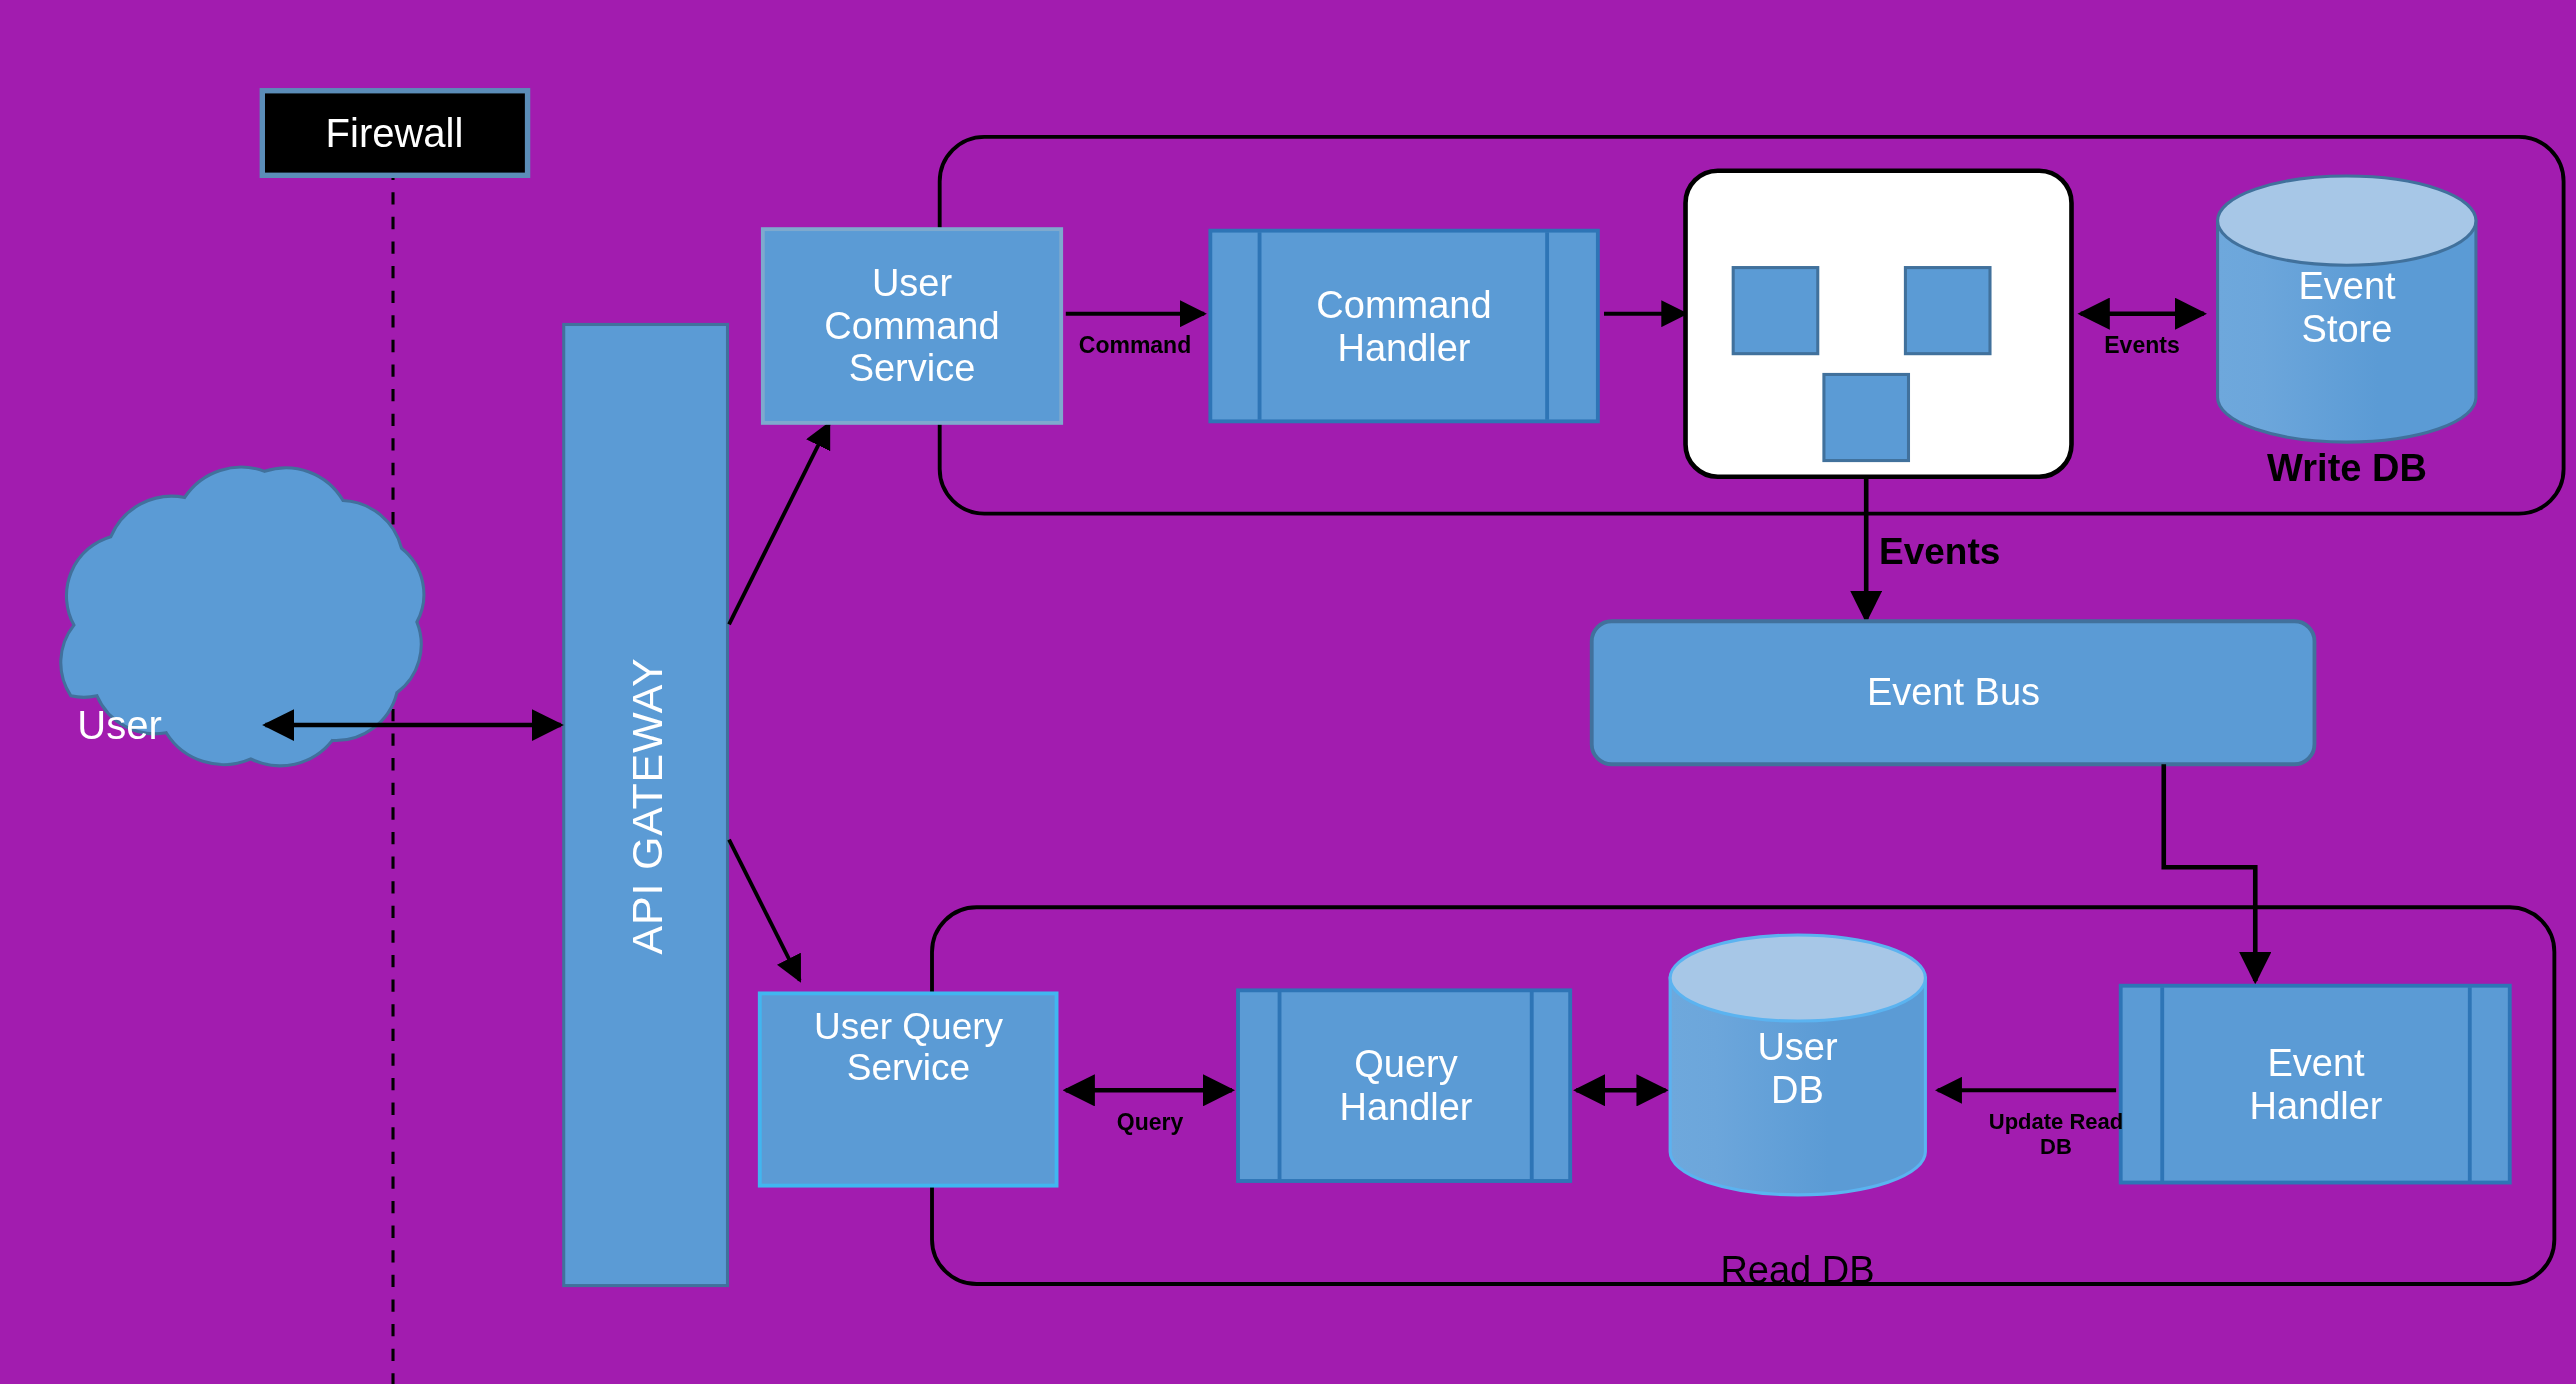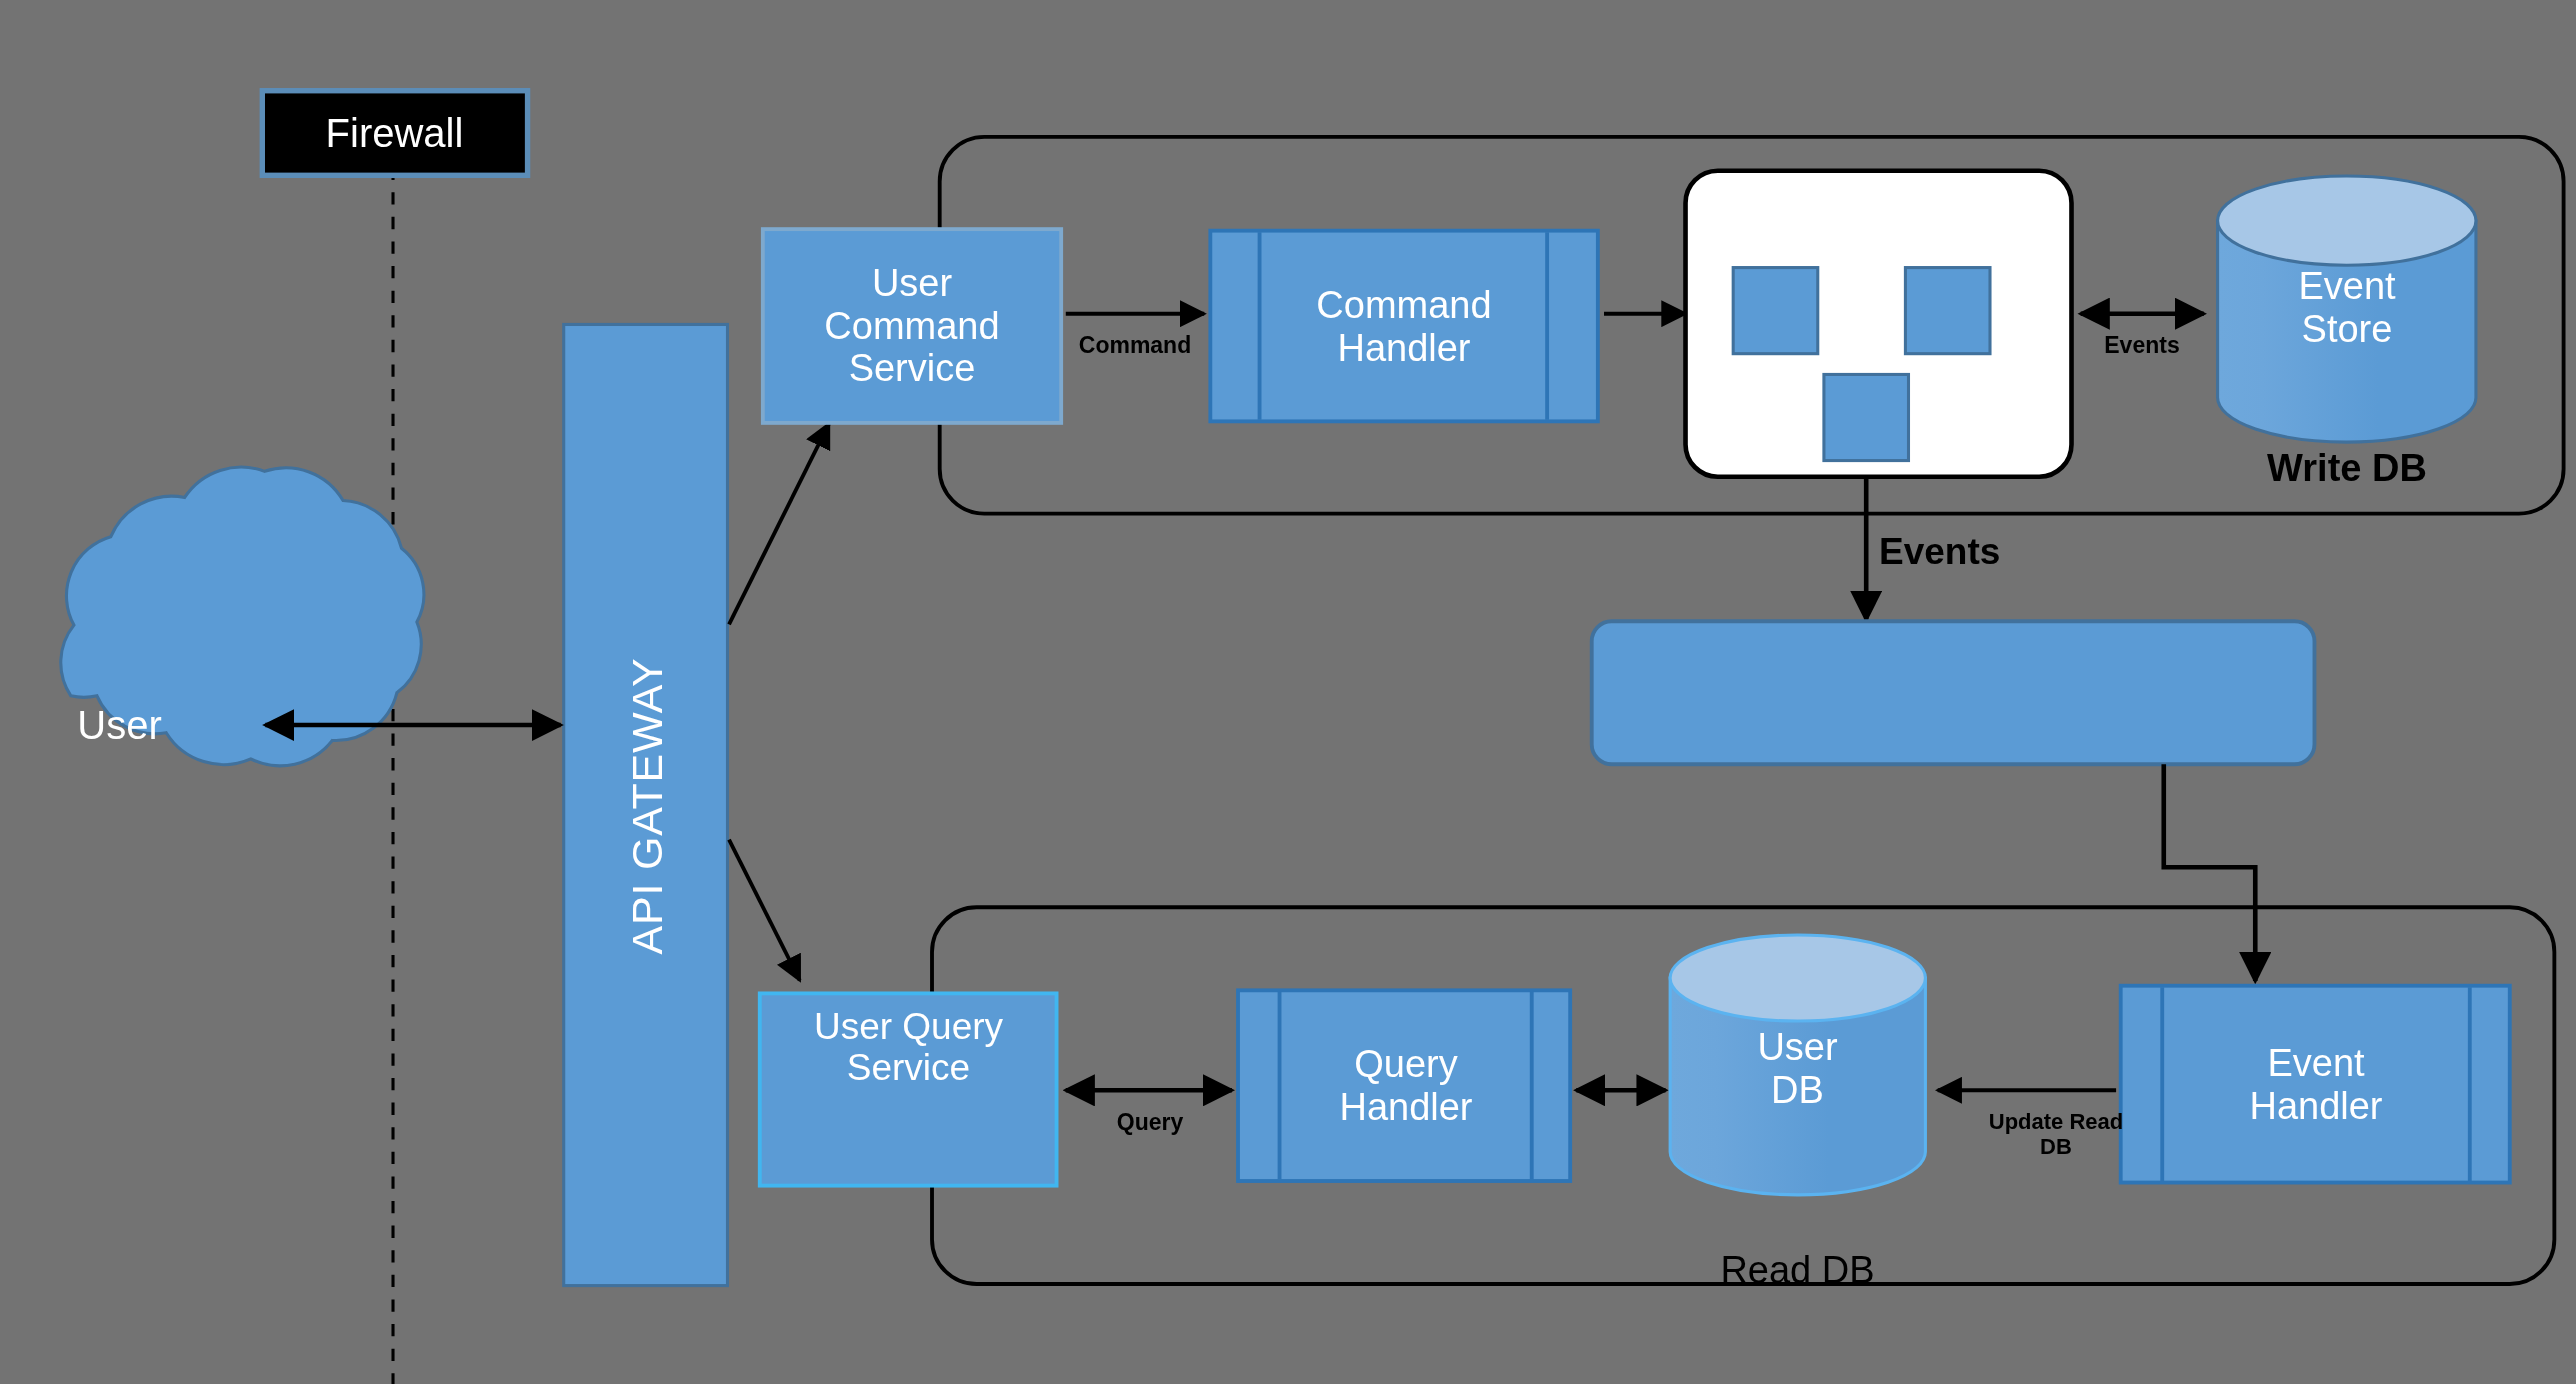--- a/index.html
+++ b/index.html
@@ -1,17 +1,17 @@
 <!DOCTYPE html>
 <html style="font-size:12.3px"><head>
 <meta charset="utf-8">
 <style>
   html,body{margin:0;padding:0;background:#ffffff;}
   body{font-family:"Liberation Sans",sans-serif;}
-  #stage{position:relative;width:2576px;height:1384px;background:#737373;overflow:hidden;}
+  #stage{position:relative;width:2576px;height:1384px;background:#a21caf;overflow:hidden;}
   #svgroot{position:absolute;inset:0;width:2576px;height:1384px;}
   .lbl{position:absolute;display:flex;align-items:center;justify-content:center;
        text-align:center;color:#ffffff;line-height:1.12;pointer-events:none;}
   .lbl.dark{color:#000000;}
   .edge-lbl{position:absolute;color:#000;text-align:center;line-height:1.15;
             font-weight:700;}
 </style>
 </head>
 <body>
 
@@ -138,20 +138,21 @@
               white-space:pre-line;">Command
 Handler</div>
 
 
   <div class="lbl" style="left:2218px;top:254px;width:258px;height:108px;font-size:38px;
               white-space:pre-line;">Event
 Store</div>
 
   <div class="lbl dark" style="left:2218px;top:446px;width:258px;height:45px;font-size:38px;font-weight:bold;">Write DB</div>
 
+  <div class="lbl" style="left:1592px;top:621px;width:723px;height:143px;font-size:38px;">Event Bus</div>
 
   <div class="lbl" style="left:760px;top:951px;width:297px;height:192px;font-size:37px;
               white-space:pre-line;">User Query
 Service</div>
 
   <div class="lbl" style="left:1280px;top:990px;width:252px;height:191px;font-size:38px;
               white-space:pre-line;">Query
 Handler</div>
 
   <div class="lbl" style="left:1670px;top:1015px;width:255px;height:108px;font-size:38px;

